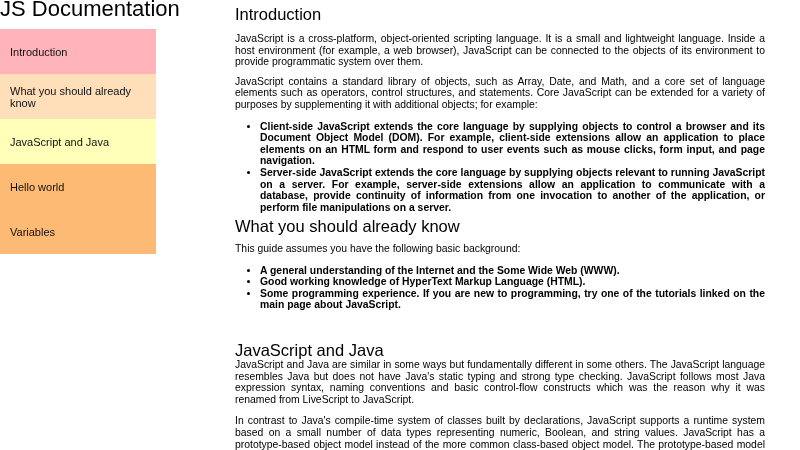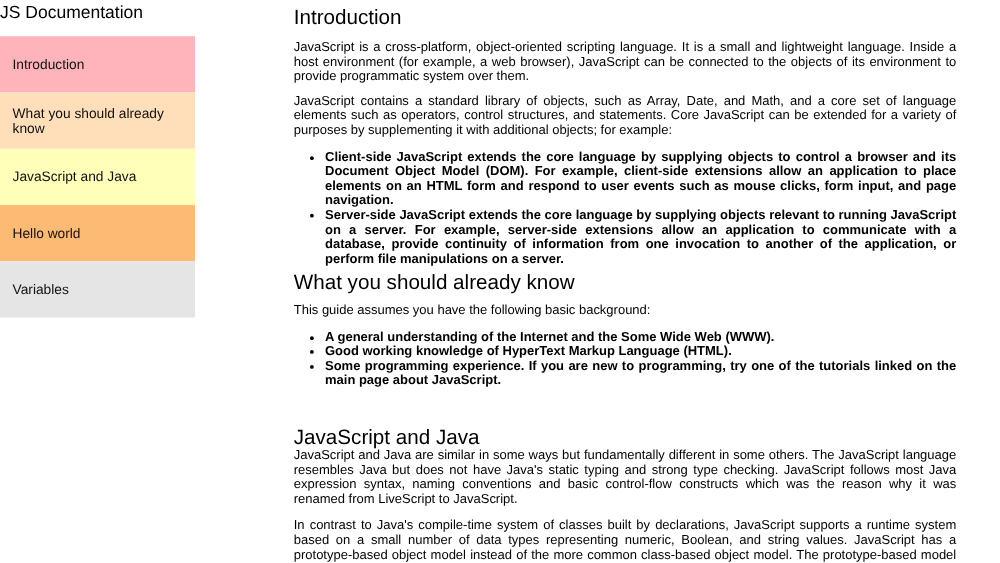--- a/index.html
+++ b/index.html
@@ -1,19 +1,19 @@
 <!DOCTYPE html>
 <html><head>
 <meta charset="utf-8">
 <style>
   html, body { margin:0; padding:0; background:#ffffff; }
   body { width:800px; height:450px; overflow:hidden; position:relative;
          font-family:"Liberation Sans", sans-serif; color:#000; }
   #sidebar { position:absolute; left:0; top:0; width:156px; }
-  #sidebar .site-title { font-size:14px; line-height:18px; margin:0; padding:0 0 0 0;
+  #sidebar .site-title { font-size:22px; line-height:18px; margin:0; padding:0 0 0 0;
          height:29px; font-weight:normal; white-space:nowrap; }
   #sidebar ul { list-style:none; margin:0; padding:0; }
   #sidebar li { height:45px; display:flex; align-items:center; padding-left:10px;
          font-size:11px; box-sizing:border-box; }
   #sidebar li span { color:#111; }
   #main { position:absolute; left:235px; top:0; width:530px; font-size:10.4px; line-height:11.6px; }
   #main h2 { font-size:16.5px; font-weight:normal; margin:0; line-height:18px; }
   #main p { margin:0; text-align:justify; }
   #main ul { margin:0; padding-left:25px; }
   #main li { text-align:justify;font-weight:bold; }
@@ -30,21 +30,21 @@
       </li>
     <li style="background:#ffdfba">
         <span>What you should already know</span>
       </li>
     <li style="background:#ffffba">
         <span>JavaScript and Java</span>
       </li>
     <li style="background:#fdba74">
         <span>Hello world</span>
       </li>
-    <li style="background:#e5e5e5">
+    <li style="background:#fdba74">
         <span>Variables</span>
       </li>
   </ul>
 </nav>
 
 <main id="main">
   <section class="sec" style="top:5px">
     <h2>Introduction</h2>
     <p style="margin-top:10px">JavaScript is a cross-platform, object-oriented scripting language. It is a small and lightweight language. Inside a host environment (for example, a web browser), JavaScript can be connected to the objects of its environment to provide programmatic system over them.</p>
     <p style="margin-top:8px">JavaScript contains a standard library of objects, such as Array, Date, and Math, and a core set of language elements such as operators, control structures, and statements. Core JavaScript can be extended for a variety of purposes by supplementing it with additional objects; for example:</p>

